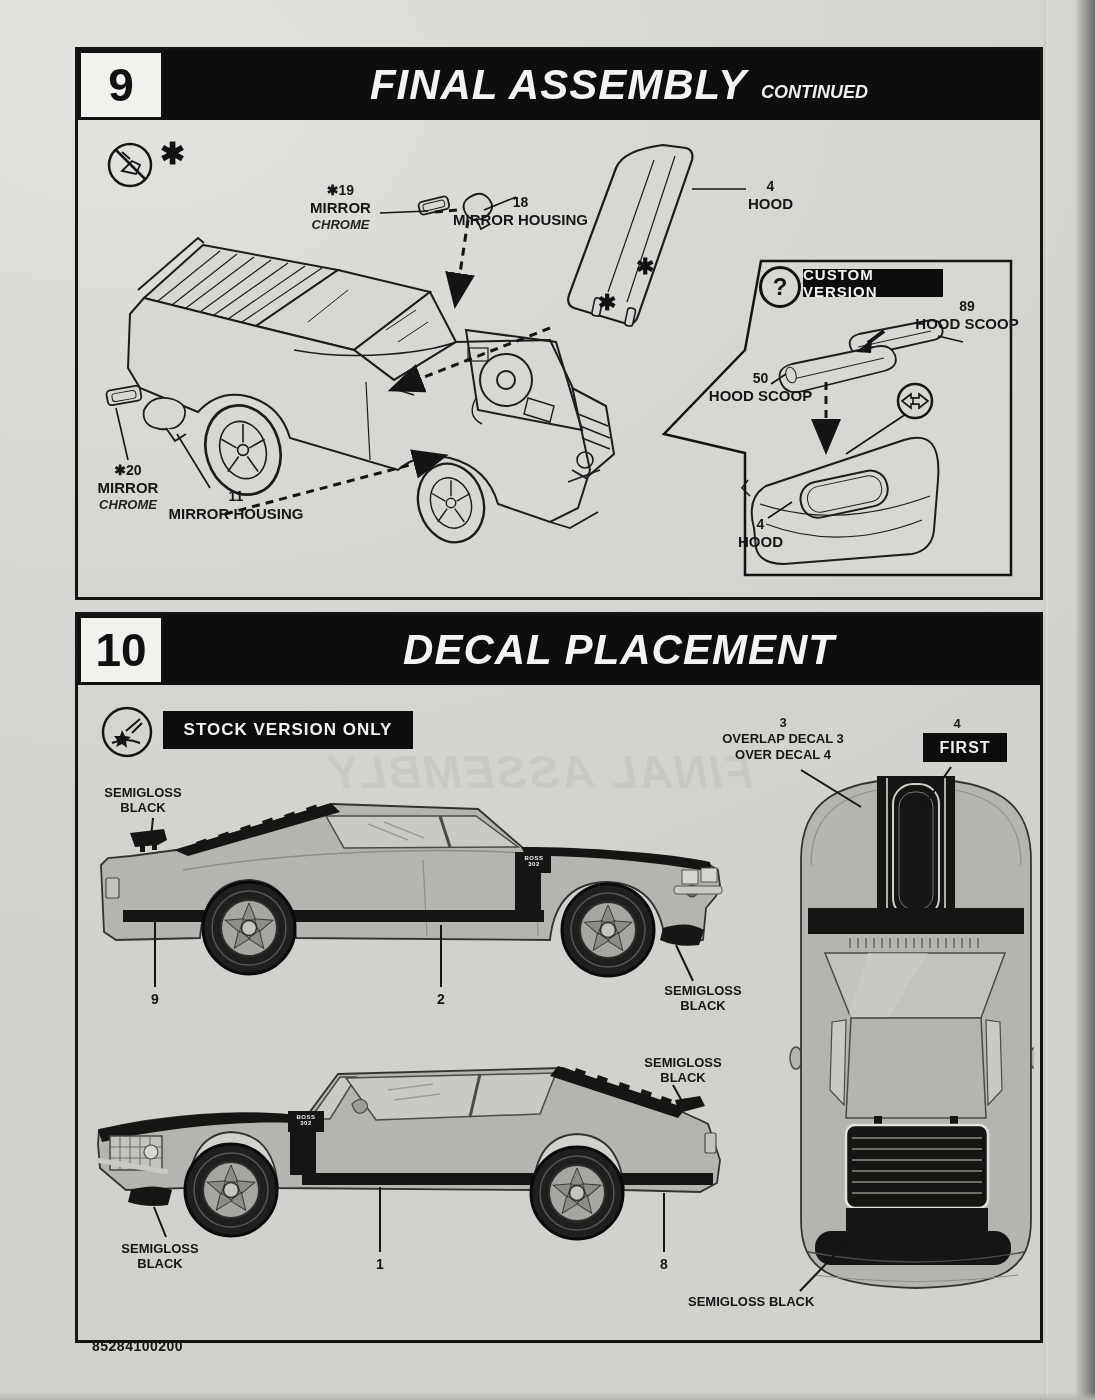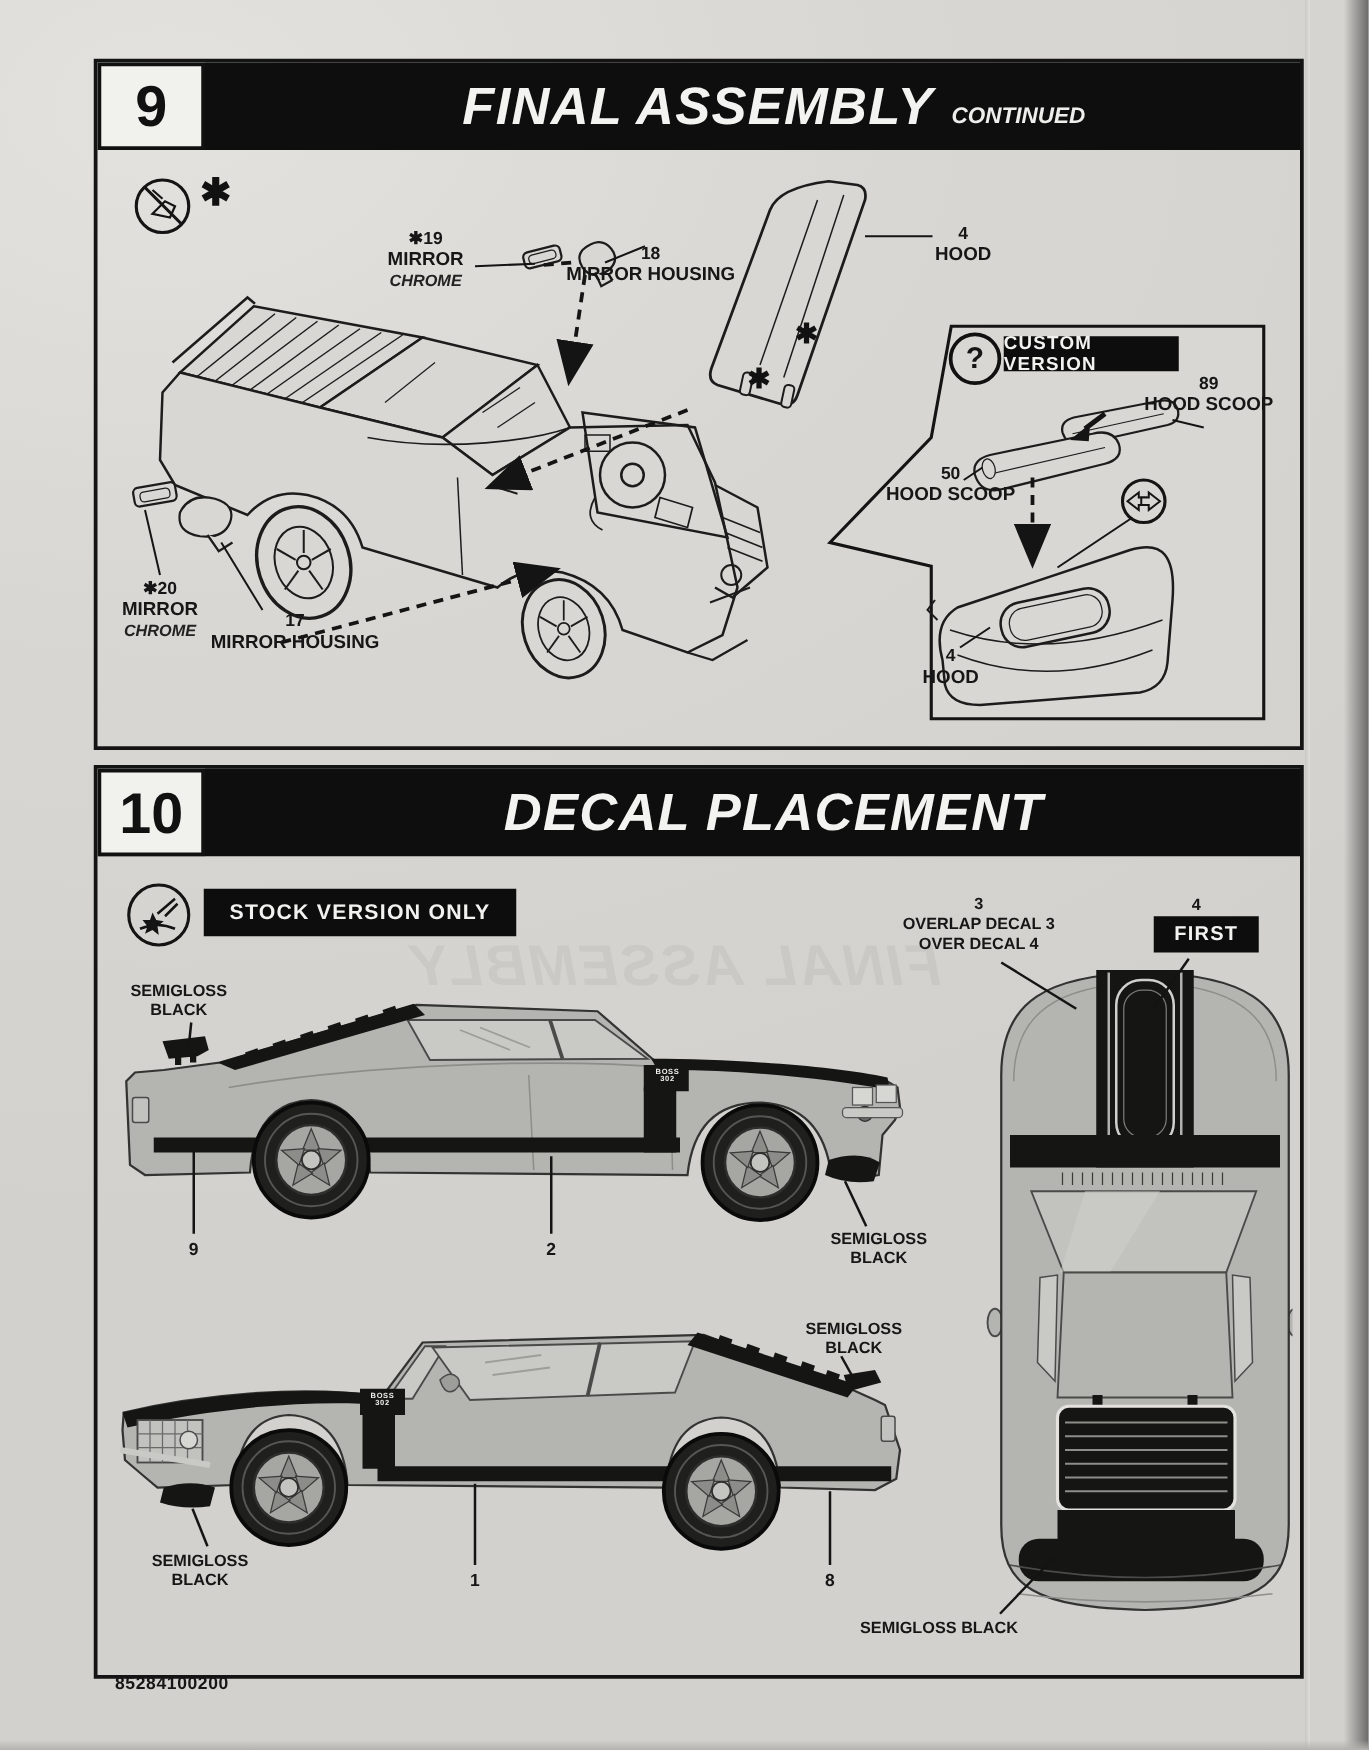--- a/index.html
+++ b/index.html
@@ -236,21 +236,21 @@
       <div class="lbl" style="left:655px;top:128px;width:75px;">
         <div class="num">4</div>
         <div class="nm">HOOD</div>
       </div>
       <div class="lbl" style="left:5px;top:412px;width:90px;">
         <div class="num">✱20</div>
         <div class="nm">MIRROR</div>
         <div class="chrome">CHROME</div>
       </div>
       <div class="lbl" style="left:88px;top:438px;width:140px;">
-        <div class="num">17</div>
+        <div class="num">11</div>
         <div class="nm">MIRROR HOUSING</div>
       </div>
 
       <div class="qicon" style="left:681px;top:216px;">?</div>
       <div class="banner" style="left:725px;top:219px;width:140px;height:28px;font-size:15px;">CUSTOM VERSION</div>
 
       <div class="lbl" style="left:822px;top:248px;width:110px;margin-left:12px;">
         <div class="num">89</div>
         <div class="nm">HOOD SCOOP</div>
       </div>

